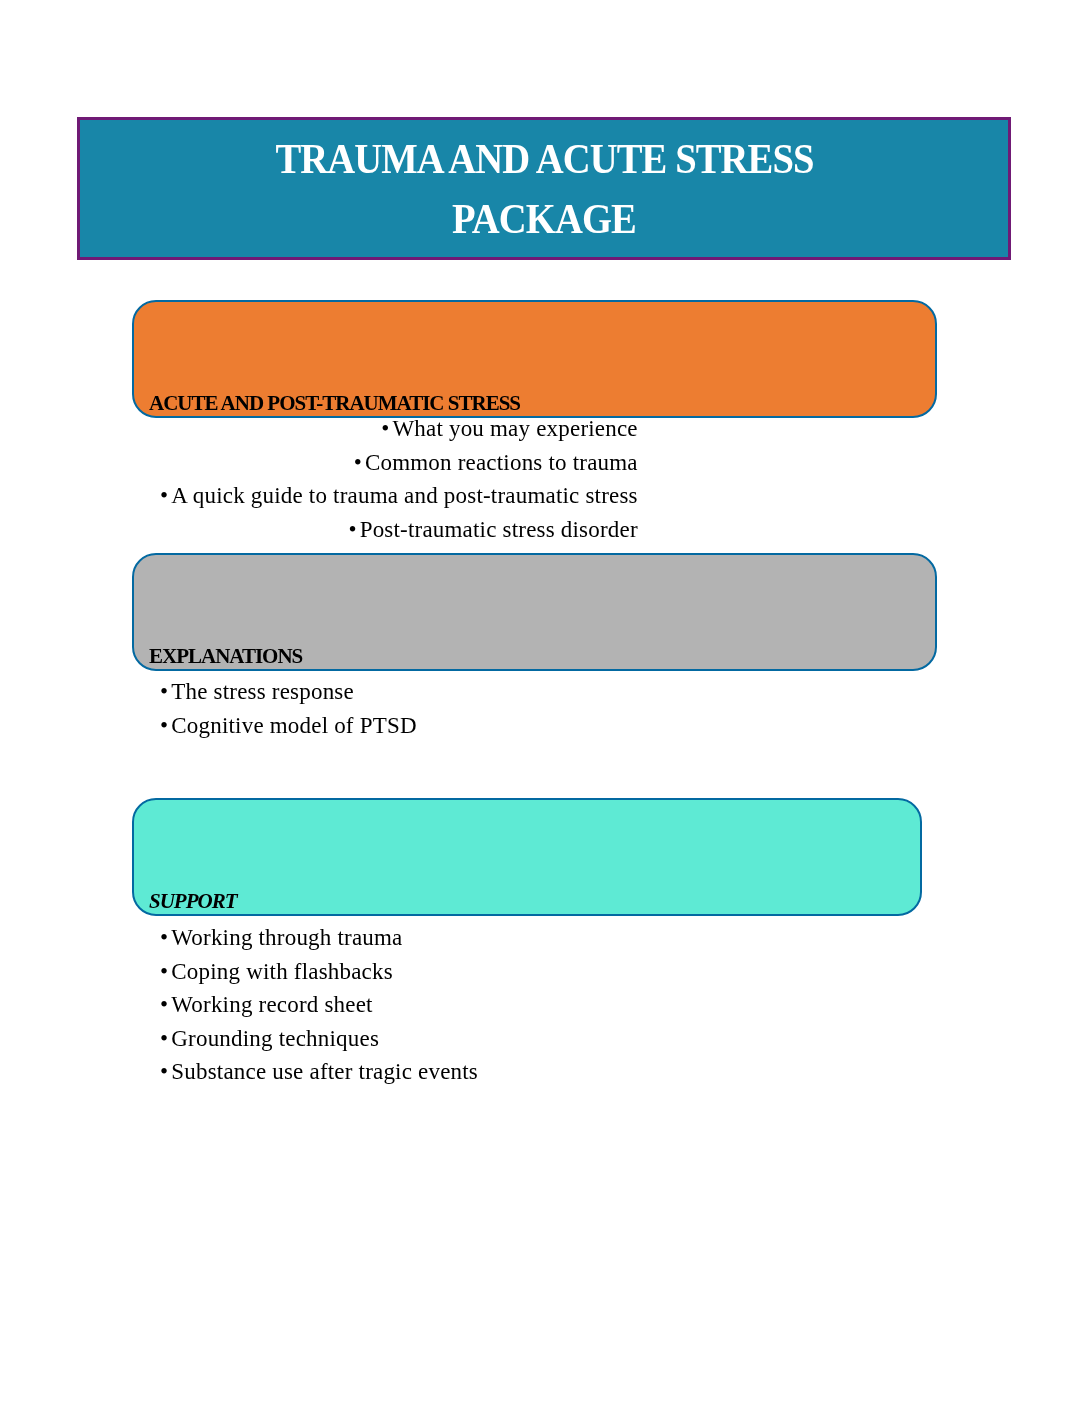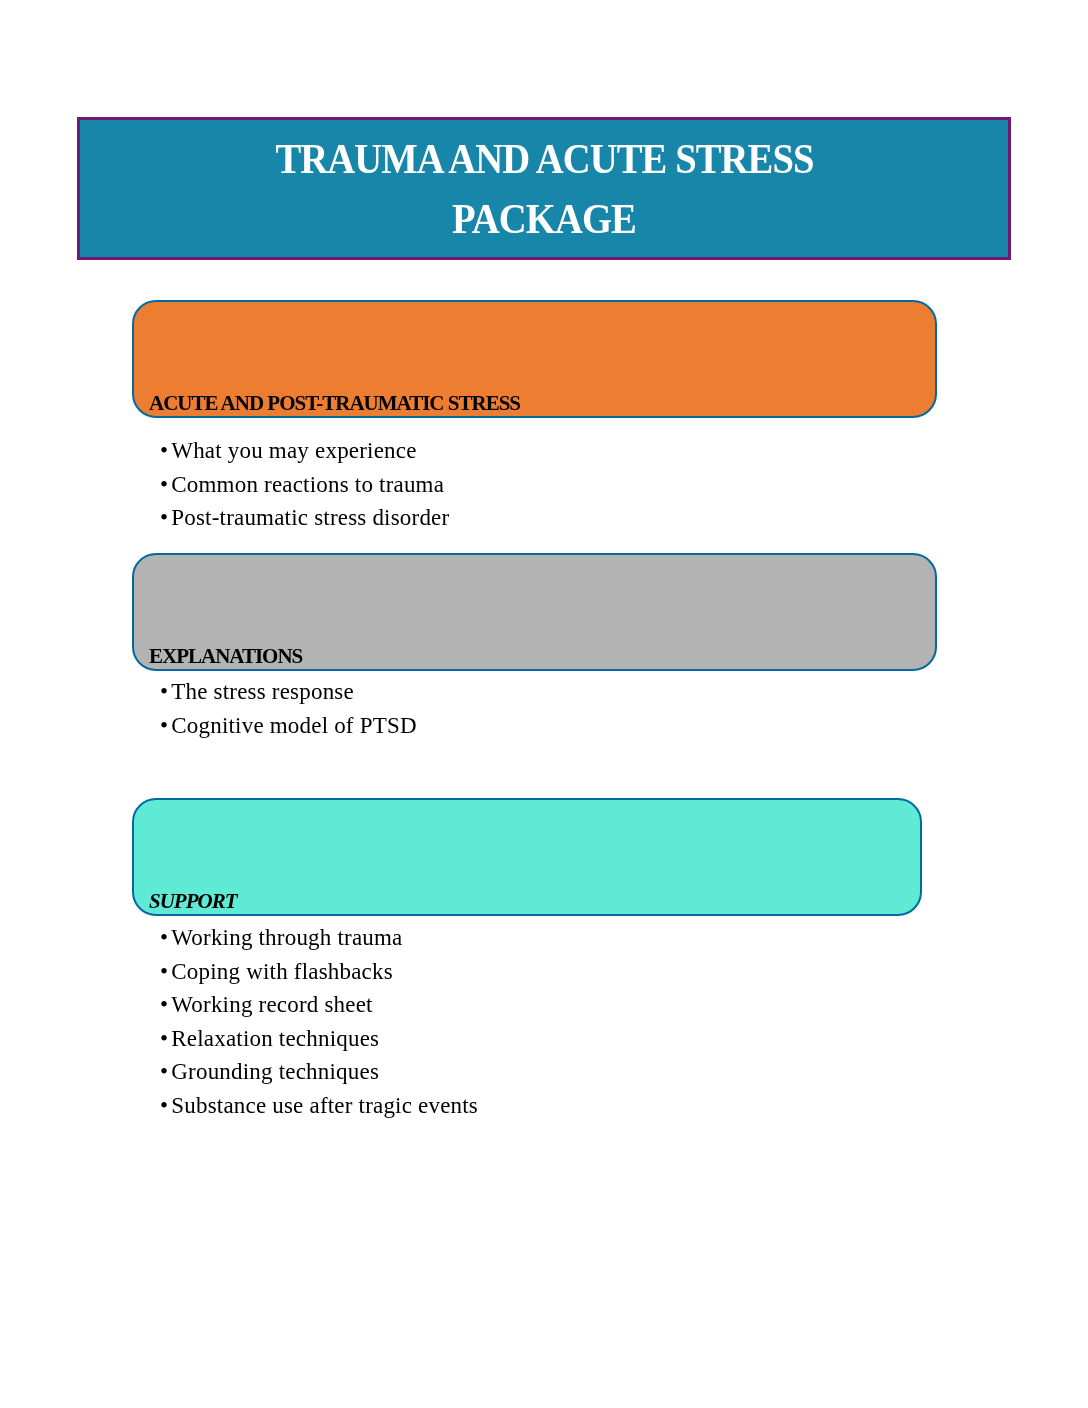--- a/index.html
+++ b/index.html
@@ -63,37 +63,37 @@
 <body>
 
 <div class="title-box">
   <div class="title-line">TRAUMA AND ACUTE STRESS</div>
   <div class="title-line">PACKAGE</div>
 </div>
 
 <div class="section-box" style="top:300px; width:805px; background:#ed7d31;">
   <span class="section-title">ACUTE AND POST-TRAUMATIC STRESS</span>
 </div>
-<ul class="bullet-list" style="top:434px;">
+<ul class="bullet-list" style="top:412px;text-align:right;">
   <li><span class="bullet">•</span><span>What you may experience</span></li>
   <li><span class="bullet">•</span><span>Common reactions to trauma</span></li>
+  <li><span class="bullet">•</span><span>A quick guide to trauma and post-traumatic stress</span></li>
   <li><span class="bullet">•</span><span>Post-traumatic stress disorder</span></li>
 </ul>
 
 <div class="section-box" style="top:553px; width:805px; background:#b3b3b3;">
   <span class="section-title">EXPLANATIONS</span>
 </div>
 <ul class="bullet-list" style="top:675px;">
   <li><span class="bullet">•</span><span>The stress response</span></li>
   <li><span class="bullet">•</span><span>Cognitive model of PTSD</span></li>
 </ul>
 
 <div class="section-box" style="top:798px; width:790px; background:#5eead4;font-style:italic;">
   <span class="section-title">SUPPORT</span>
 </div>
 <ul class="bullet-list" style="top:921px;">
   <li><span class="bullet">•</span><span>Working through trauma</span></li>
   <li><span class="bullet">•</span><span>Coping with flashbacks</span></li>
   <li><span class="bullet">•</span><span>Working record sheet</span></li>
-  <li><span class="bullet">•</span><span>Relaxation techniques</span></li>
   <li><span class="bullet">•</span><span>Grounding techniques</span></li>
   <li><span class="bullet">•</span><span>Substance use after tragic events</span></li>
 </ul>
 
 </body></html>

